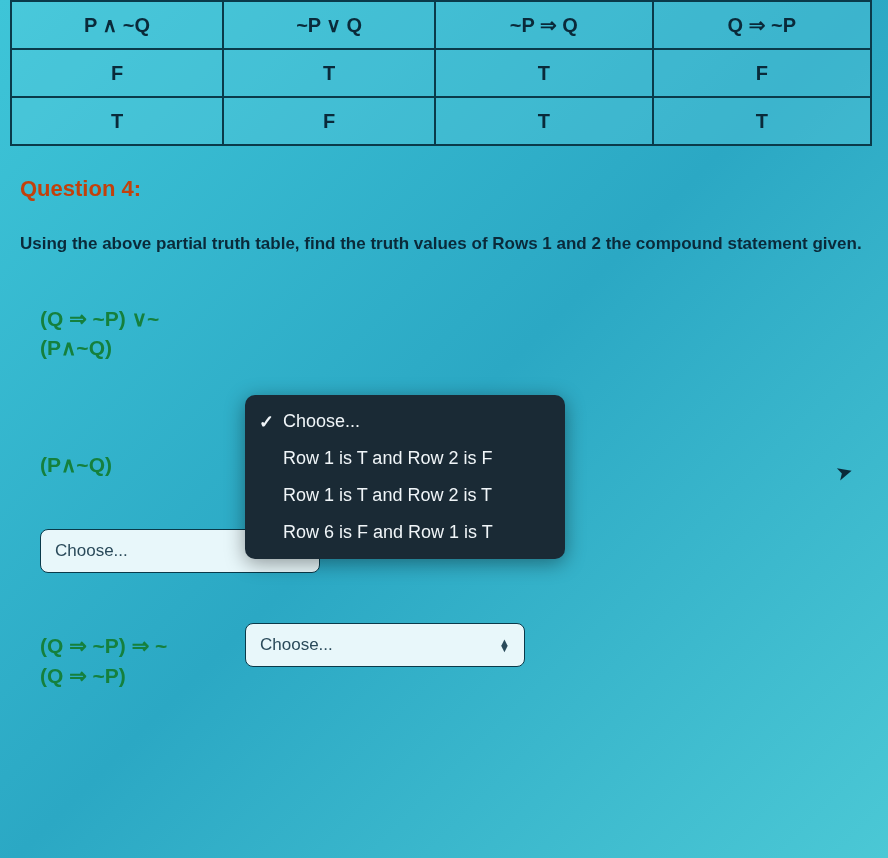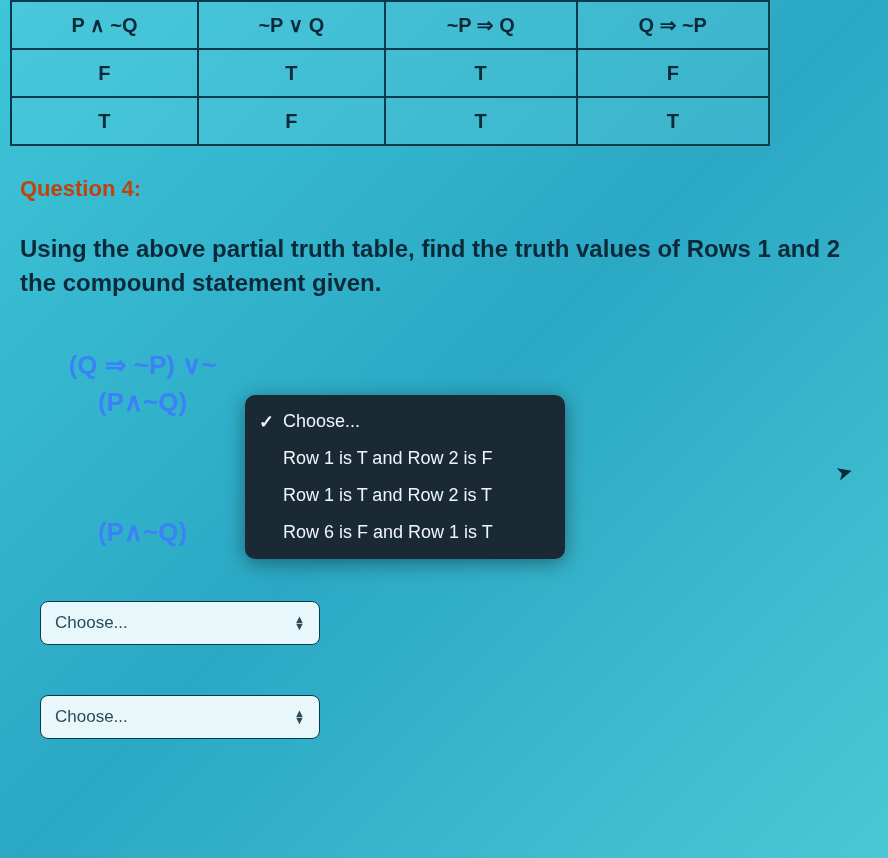--- a/index.html
+++ b/index.html
@@ -11,21 +11,21 @@
       width: 888px;
       height: 858px;
       background: linear-gradient(135deg, #3ec5d8 0%, #2ba8c4 50%, #4bc8d5 100%);
       font-family: Arial, Helvetica, sans-serif;
       color: #0a2a3a;
       padding: 0;
       overflow: hidden;
       position: relative;
     }
     .truth-table {
-      width: 760px;
+      width: 862px;
       margin: 0 10px;
       border-collapse: collapse;
       background: rgba(100, 210, 225, 0.3);
     }
     .truth-table th,
     .truth-table td {
       border: 2px solid #0a3a4a;
       padding: 10px 8px;
       text-align: center;
       font-size: 20px;
@@ -37,42 +37,41 @@
       font-weight: bold;
     }
     .question-title {
       margin: 30px 20px 0 20px;
       font-size: 22px;
       font-weight: bold;
       color: #c2410c;
     }
     .question-text {
       margin: 30px 20px 0 20px;
-      font-size: 24px;
+      font-size: 17px;
       font-weight: bold;
       color: #0a2a3a;
       line-height: 1.4;
     }
     .statements-area {
       margin: 40px 20px 0 40px;
     }
     .statement-row {
       display: flex;
       align-items: flex-start;
       margin-bottom: 50px;
       position: relative;
     }
     .statement-formula {
       width: 205px;
-      font-size: 26px;
-      font-weight: bold;
-      color: #3b82f6;
+      font-size: 21px;
+      font-weight: bold;
+      color: #15803d;
       line-height: 1.4;
       padding-top: 8px;
-      text-align: center;
     }
     .dropdown-placeholder {
       width: 280px;
       height: 44px;
       background: #e8f7fa;
       border: 1px solid #0a3a4a;
       border-radius: 8px;
       display: flex;
       align-items: center;
       justify-content: space-between;
@@ -184,20 +183,24 @@
     <div class="dropdown-placeholder">
       <span>Choose...</span>
       <span class="dropdown-arrows">
         <span>▲</span>
           <span>▼</span>
       </span>
     </div>
   </div>
 
   <div class="statement-row">
+    <div class="statement-formula">
+      <span>(Q ⇒ ~P) ⇒ ~</span><br>
+      <span>(Q ⇒ ~P)</span>
+    </div>
     <div class="dropdown-placeholder">
       <span>Choose...</span>
       <span class="dropdown-arrows">
         <span>▲</span>
           <span>▼</span>
       </span>
     </div>
   </div>
 
 </div>

